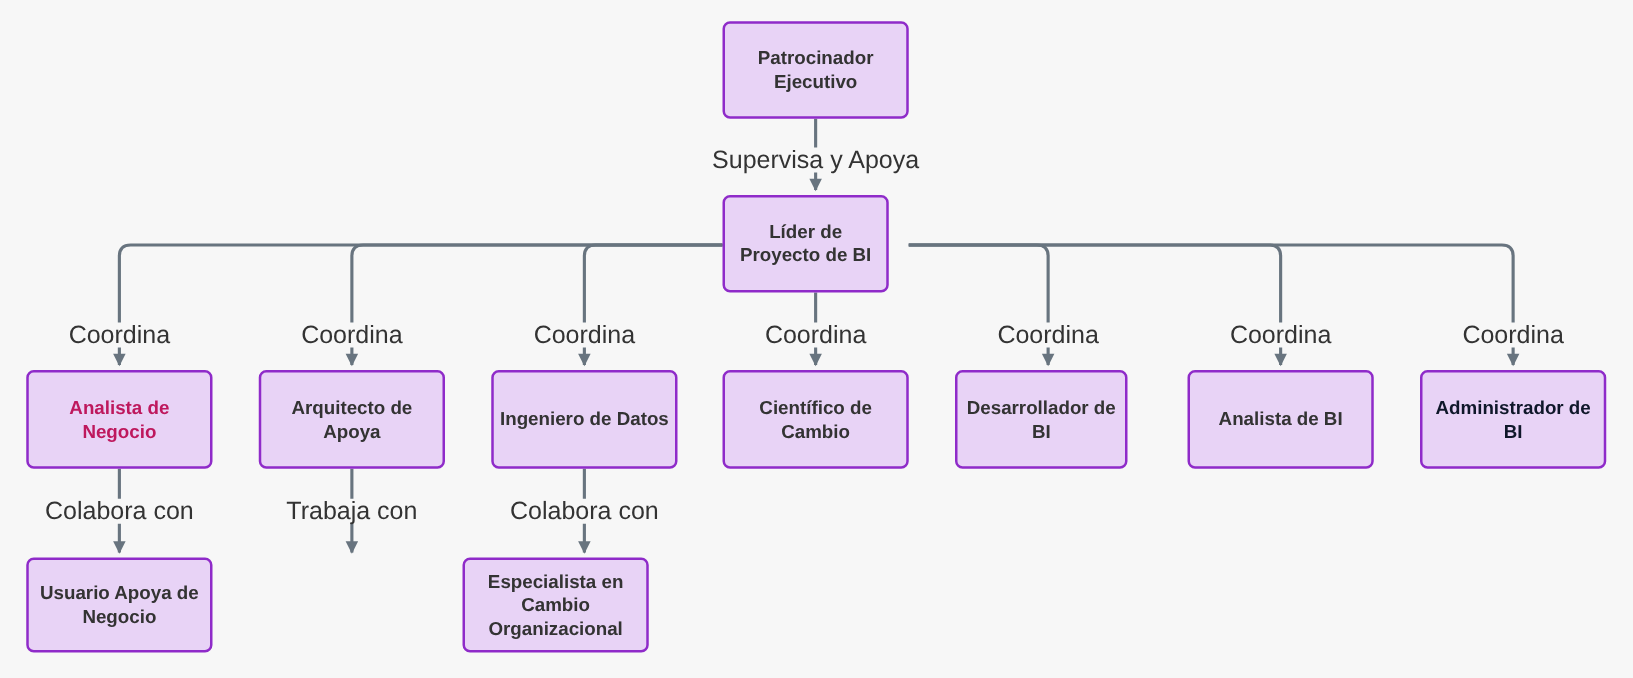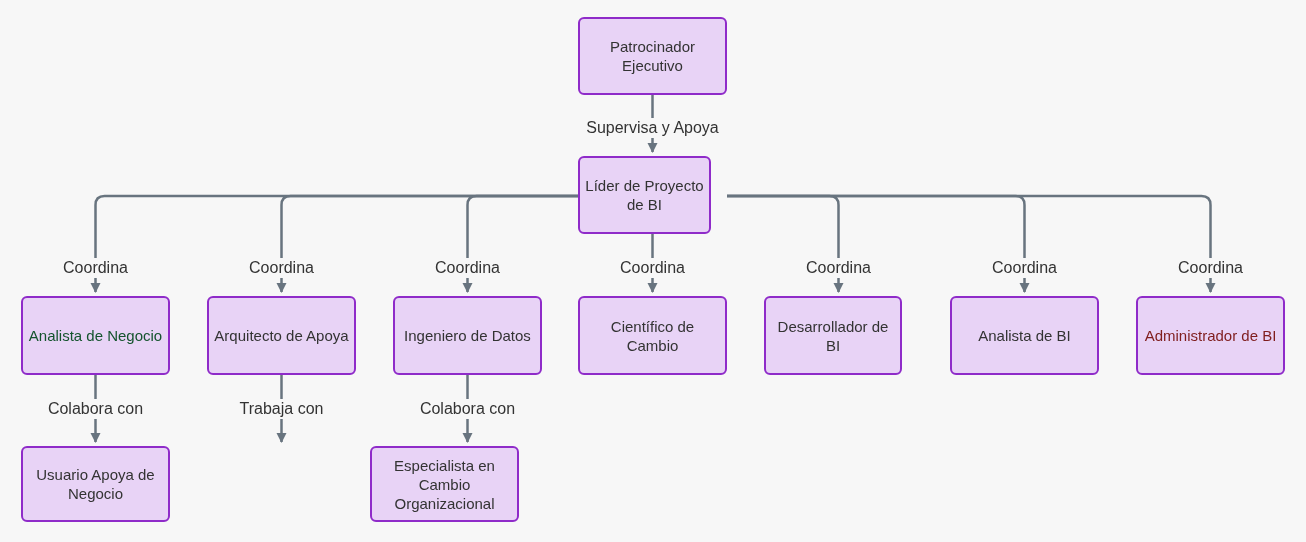--- a/index.html
+++ b/index.html
@@ -26,25 +26,26 @@
     box-sizing: border-box;
     border: 2px solid;
     border-radius: 6px;
     display: flex;
     align-items: center;
     justify-content: center;
     text-align: center;
     font-size: 15px;
     line-height: 19px;
     padding: 2px 3px;
+    font-weight: bold;
   }
   .edge-label {
     position: absolute;
     transform: translate(-50%, -50%);
-    font-size: 16px;
+    font-size: 20px;
     line-height: 16px;
     padding: 2px 5px;
     white-space: nowrap;
     background: #f7f7f7;
     text-align: center;
   }
 </style>
 </head>
 <body>
 
@@ -73,22 +74,22 @@
     <div class="edge-label" style="left: 467.5px; top: 268px; color: rgb(51, 51, 51); background: rgb(247, 247, 247);">Coordina</div>
     <div class="edge-label" style="left: 652.5px; top: 268px; color: rgb(51, 51, 51); background: rgb(247, 247, 247);">Coordina</div>
     <div class="edge-label" style="left: 838.5px; top: 268px; color: rgb(51, 51, 51); background: rgb(247, 247, 247);">Coordina</div>
     <div class="edge-label" style="left: 1024.5px; top: 268px; color: rgb(51, 51, 51); background: rgb(247, 247, 247);">Coordina</div>
     <div class="edge-label" style="left: 1210.5px; top: 268px; color: rgb(51, 51, 51); background: rgb(247, 247, 247);">Coordina</div>
     <div class="edge-label" style="left: 95.5px; top: 409px; color: rgb(51, 51, 51); background: rgb(247, 247, 247);">Colabora con</div>
     <div class="edge-label" style="left: 281.5px; top: 409px; color: rgb(51, 51, 51); background: rgb(247, 247, 247);">Trabaja con</div>
     <div class="edge-label" style="left: 467.5px; top: 409px; color: rgb(51, 51, 51); background: rgb(247, 247, 247);">Colabora con</div>
     <div class="node" style="left: 578px; top: 17px; width: 149px; height: 78px; background: rgb(232, 211, 246); border-color: rgb(143, 43, 201); color: rgb(51, 51, 51);">Patrocinador Ejecutivo</div>
     <div class="node" style="left: 578px; top: 156px; width: 133px; height: 78px; background: rgb(232, 211, 246); border-color: rgb(143, 43, 201); color: rgb(51, 51, 51);">Líder de Proyecto de BI</div>
-    <div class="node" style="left: 21px; top: 296px; width: 149px; height: 79px; background: rgb(232, 211, 246); border-color: rgb(143, 43, 201); color: #14532d;">Analista de Negocio</div>
+    <div class="node" style="left: 21px; top: 296px; width: 149px; height: 79px; background: rgb(232, 211, 246); border-color: rgb(143, 43, 201); color: #be185d;">Analista de Negocio</div>
     <div class="node" style="left: 207px; top: 296px; width: 149px; height: 79px; background: rgb(232, 211, 246); border-color: rgb(143, 43, 201); color: rgb(51, 51, 51);">Arquitecto de Apoya</div>
     <div class="node" style="left: 393px; top: 296px; width: 149px; height: 79px; background: rgb(232, 211, 246); border-color: rgb(143, 43, 201); color: rgb(51, 51, 51);">Ingeniero de Datos</div>
     <div class="node" style="left: 578px; top: 296px; width: 149px; height: 79px; background: rgb(232, 211, 246); border-color: rgb(143, 43, 201); color: rgb(51, 51, 51);">Científico de Cambio</div>
     <div class="node" style="left: 764px; top: 296px; width: 138px; height: 79px; background: rgb(232, 211, 246); border-color: rgb(143, 43, 201); color: rgb(51, 51, 51);">Desarrollador de BI</div>
     <div class="node" style="left: 950px; top: 296px; width: 149px; height: 79px; background: rgb(232, 211, 246); border-color: rgb(143, 43, 201); color: rgb(51, 51, 51);">Analista de BI</div>
-    <div class="node" style="left: 1136px; top: 296px; width: 149px; height: 79px; background: rgb(232, 211, 246); border-color: rgb(143, 43, 201); color: #7f1d1d;">Administrador de BI</div>
+    <div class="node" style="left: 1136px; top: 296px; width: 149px; height: 79px; background: rgb(232, 211, 246); border-color: rgb(143, 43, 201); color: #0f172a;">Administrador de BI</div>
     <div class="node" style="left: 21px; top: 446px; width: 149px; height: 76px; background: rgb(232, 211, 246); border-color: rgb(143, 43, 201); color: rgb(51, 51, 51);">Usuario Apoya de Negocio</div>
     <div class="node" style="left: 370px; top: 446px; width: 149px; height: 76px; background: rgb(232, 211, 246); border-color: rgb(143, 43, 201); color: rgb(51, 51, 51);">Especialista en Cambio Organizacional</div>
   </div>
 
 </body></html>

